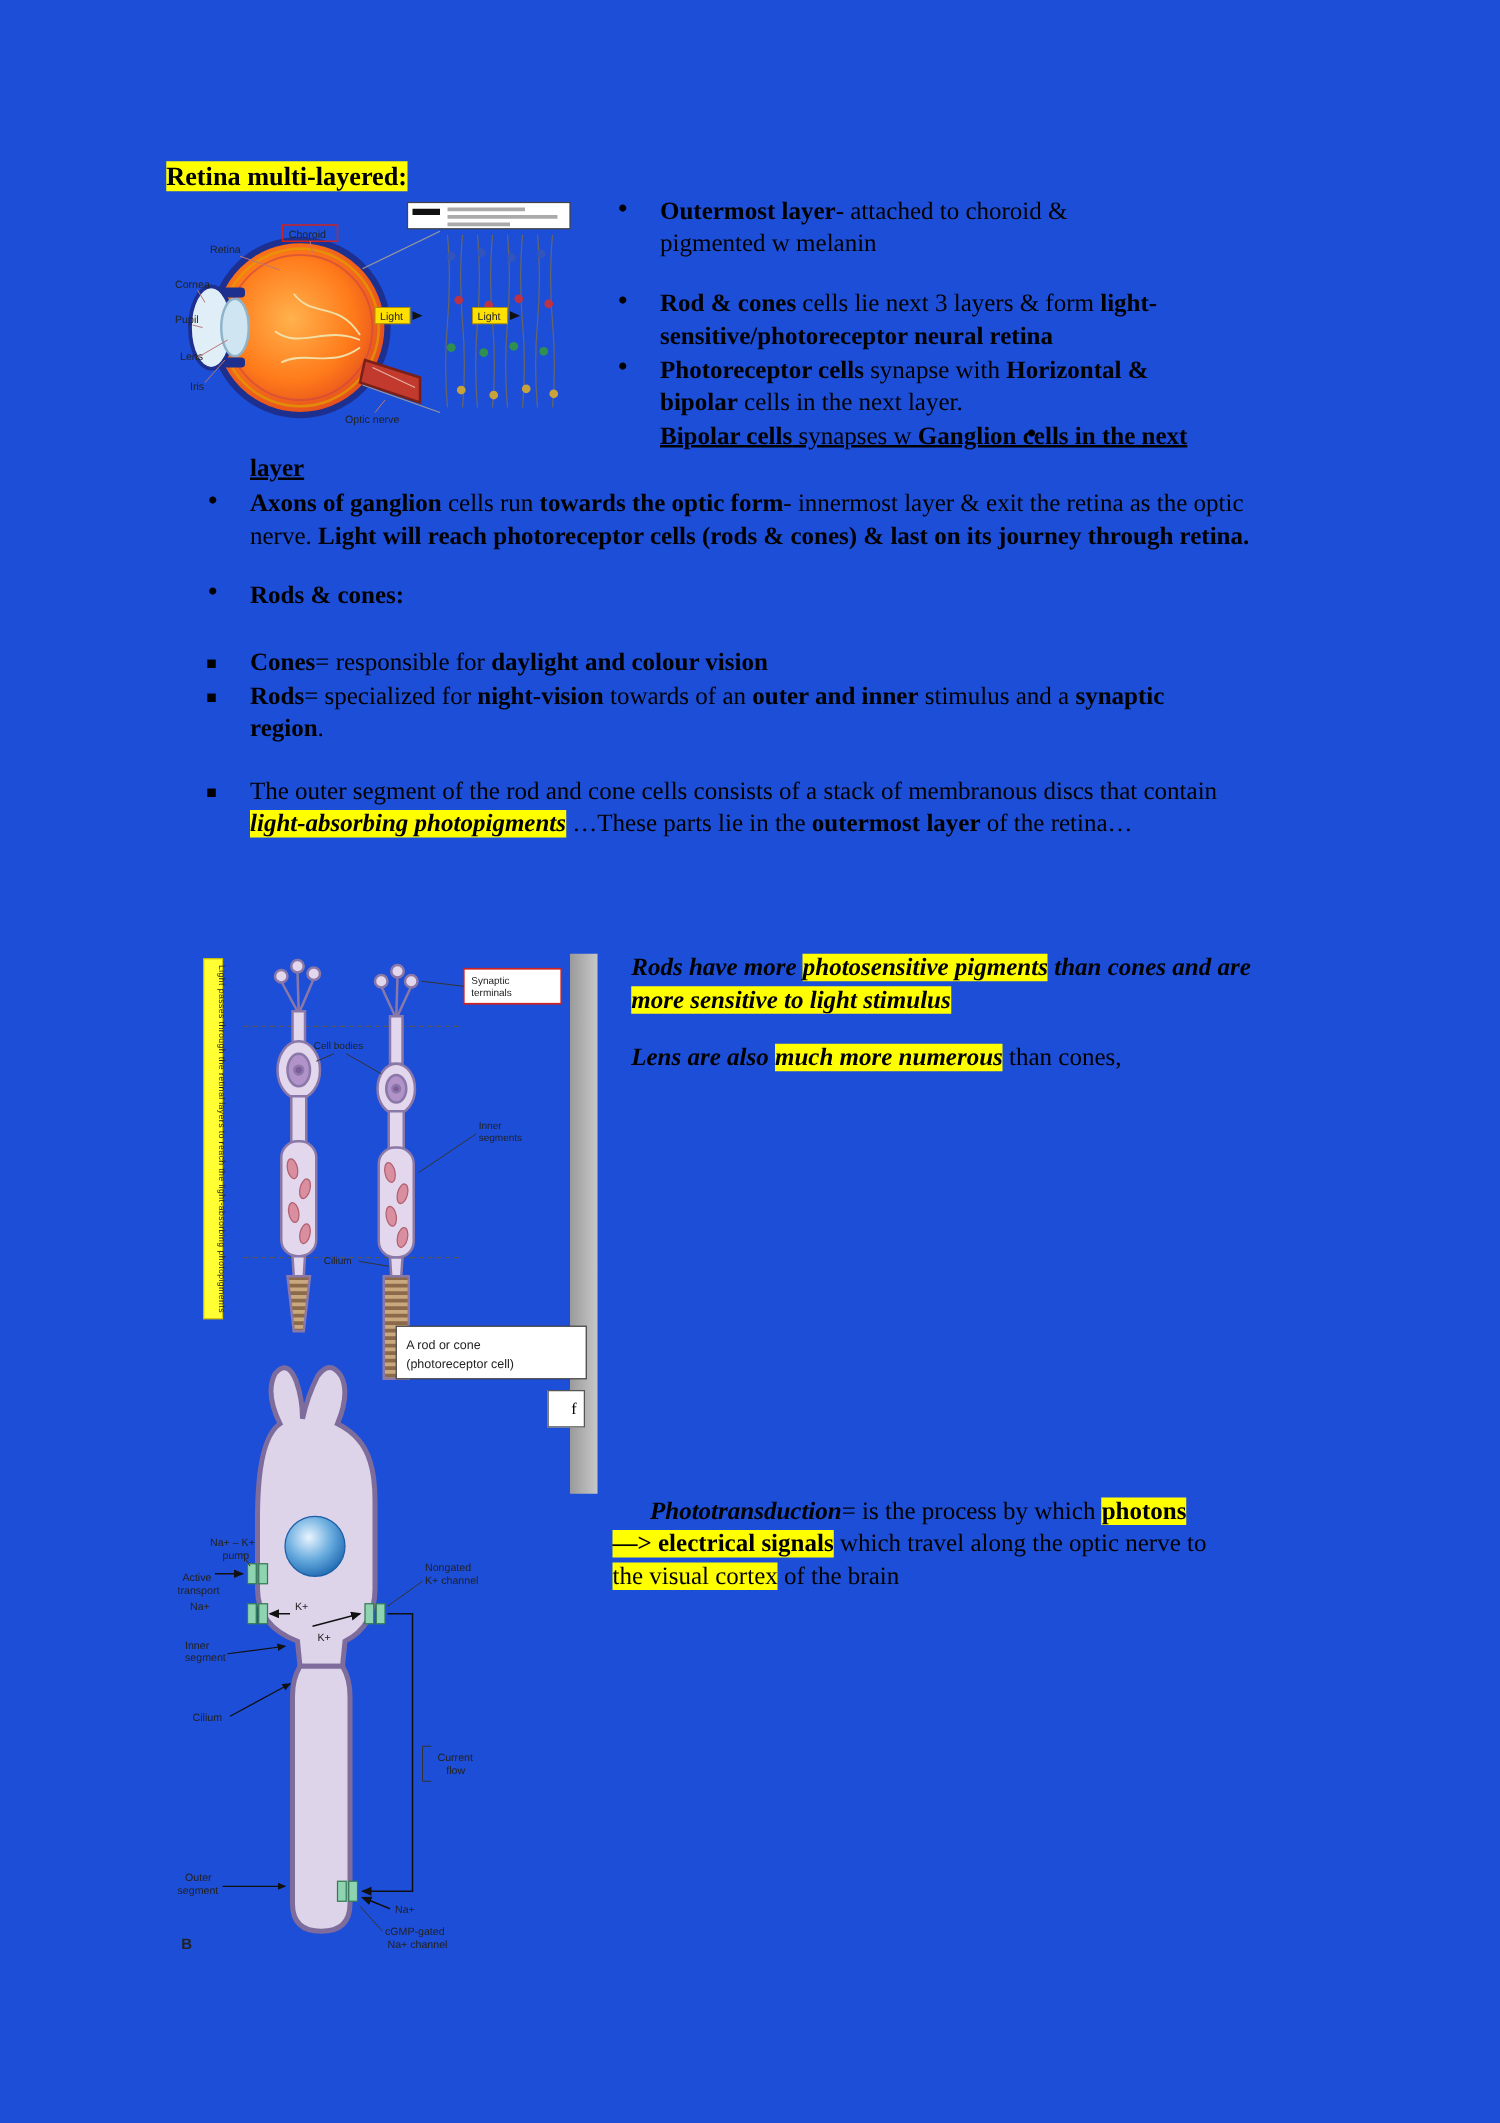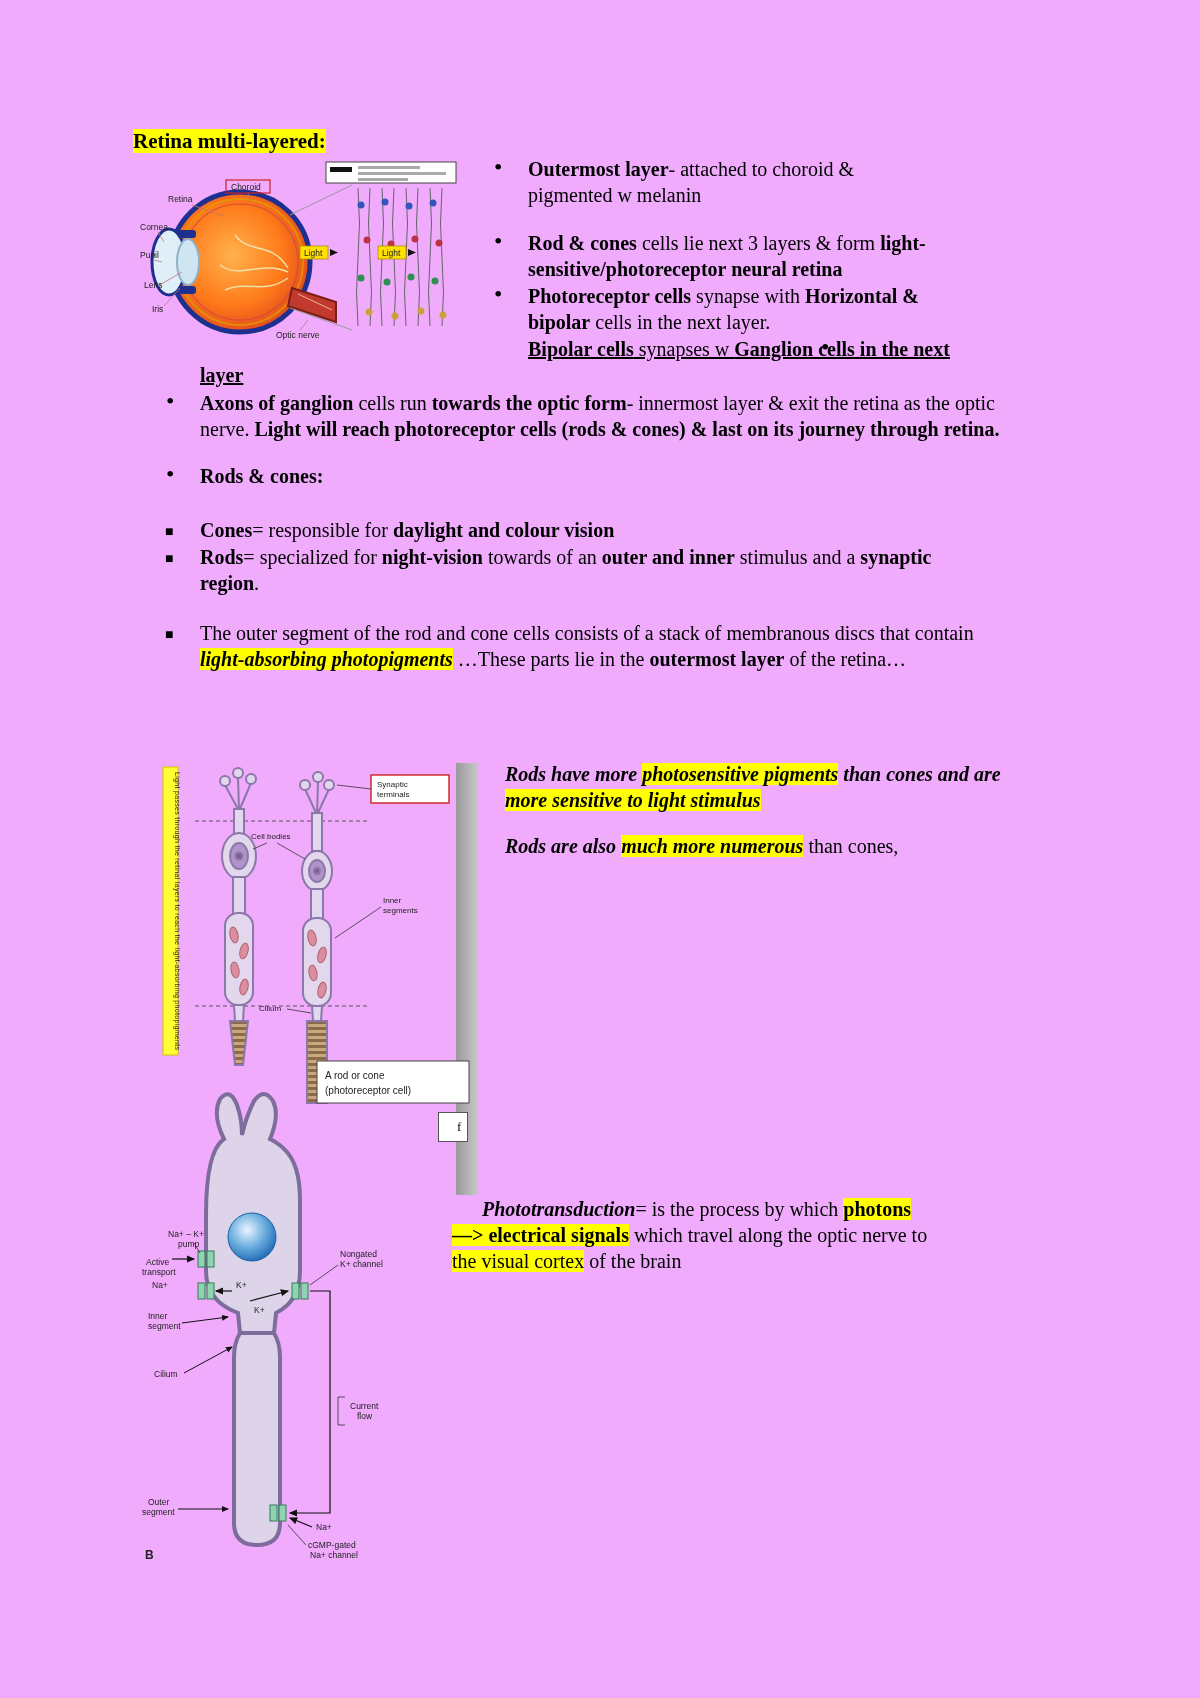--- a/index.html
+++ b/index.html
@@ -1,18 +1,18 @@
 <!DOCTYPE html>
 <html><head>
 <meta charset="utf-8">
 <style>
   * { margin:0; padding:0; box-sizing:border-box; }
   body { background:#888; font-family:"Liberation Serif", serif; }
   .page {
-    position:relative; width:1200px; height:1698px; background:#f0abfc;
+    position:relative; width:1200px; height:1698px; background:#1d4ed8;
     margin:0 auto; overflow:hidden; color:#000;
   }
   .txt { position:absolute; font-size:20px; line-height:26px; }
   .b { font-weight:700; }
   .i { font-style:italic; }
   .h { background:#ffff00; }
   .u { text-decoration:underline; }
   .title { left:133px; top:128px; font-size:21px; }
   .li { position:absolute; }
   .li.disc::before { content:"•"; position:absolute; left:-34px; top:-2px; font-size:24px; }
@@ -23,21 +23,21 @@
   #b3 { left:528px; top:283px; width:450px; }
   #b4 { left:200px; top:336px; width:780px; text-indent:328px;text-decoration:underline; }
   #b5 { left:200px; top:390px; width:800px; }
   #b6 { left:200px; top:463px; width:400px; }
   #s1 { left:200px; top:517px; width:800px; }
   #s2 { left:200px; top:544px; width:770px; }
   #s3 { left:200px; top:620px; width:800px; }
   #para { left:133px; top:698px; width:830px; }
   #rodsA { left:505px; top:761px; width:500px; }
   #rodsB { left:505px; top:833px; width:540px; }
-  #photo { left:452px; top:1196px; width:478px; text-indent:30px; }
+  #photo { left:490px; top:1196px; width:478px; text-indent:30px; }
   .figure { position:absolute; }
   #figEye { left:140px; top:160px; }
   #figCells { left:155px; top:763px; }
   #figRod { left:140px; top:1085px; }
   #grayStrip { position:absolute; left:456px; top:763px; width:22px; height:432px;
     background:linear-gradient(to right,#9a9a9a,#c8c8c8); }
   #remnantBox { position:absolute; left:438px; top:1112px; width:30px; height:30px;
     background:#fff; border:1px solid #555; font-size:13px; padding:6px 0 0 18px; }
   svg text { font-family:"Liberation Sans", sans-serif; fill:#222; }
 </style>
@@ -141,21 +141,21 @@
   <div id="b1" class="txt li disc"><span class="b">Outermost layer</span><span>- attached to choroid &amp; pigmented w melanin</span></div>
   <div id="b2" class="txt li disc"><span class="b">Rod &amp; cones</span><span> cells lie next 3 layers &amp; form </span><span class="b">light-sensitive/photoreceptor neural retina</span></div>
   <div id="b3" class="txt li disc"><span class="b">Photoreceptor cells</span><span> synapse with </span><span class="b">Horizontal &amp; bipolar</span><span> cells in the next layer.</span></div>
   <div id="b4" class="txt li disc wrapDisc"><span class="b">Bipolar cells</span><span> synapses w </span><span class="b">Ganglion cells in the next layer</span></div>
   <div id="b5" class="txt li disc"><span class="b">Axons of ganglion</span><span> cells run </span><span class="b">towards the optic form</span><span>- innermost layer &amp; exit the retina as the optic nerve.  </span><span class="b">Light will reach photoreceptor cells (rods &amp; cones) &amp; last on its journey through retina.</span></div>
   <div id="b6" class="txt li disc"><span class="b">Rods &amp; cones:</span></div>
   <div id="s1" class="txt li square"><span class="b">Cones</span><span>= responsible for </span><span class="b">daylight and colour vision</span></div>
   <div id="s2" class="txt li square"><span class="b">Rods</span><span>= specialized for </span><span class="b">night-vision</span><span> towards of an </span><span class="b">outer and inner</span><span> stimulus and a </span><span class="b">synaptic region</span><span>.</span></div>
   <div id="s3" class="txt li square"><span>The outer segment of the rod and cone cells consists of a stack of membranous discs that contain </span><span class="b i h">light-absorbing photopigments</span><span> …These parts lie in the </span><span class="b">outermost layer</span><span> of the retina…</span></div>
   <div id="rodsA" class="txt"><span class="b i">Rods have more </span><span class="b i h">photosensitive pigments</span><span class="b i"> than cones and are </span><span class="b i h">more sensitive to light stimulus</span></div>
-  <div id="rodsB" class="txt"><span class="b i">Rods are also </span><span class="b i h">much more numerous</span><span> than cones,</span></div>
+  <div id="rodsB" class="txt"><span class="b i">Lens are also </span><span class="b i h">much more numerous</span><span> than cones,</span></div>
   <div id="photo" class="txt"><span class="b i">Phototransduction</span><span>= is the process by which </span><span class="b h">photons —&gt; electrical signals</span><span> which travel along the optic nerve to </span><span class="h">the visual cortex</span><span> of the brain</span></div>
 
   <div id="grayStrip"></div>
   <svg id="figCells" class="figure" width="330" height="345" viewBox="0 0 330 345">
     <defs>
       <pattern id="memStripe" width="8" height="6" patternUnits="userSpaceOnUse">
         <rect width="8" height="6" fill="#caa87e"></rect>
         <rect width="8" height="3" fill="#8a6a4a"></rect>
       </pattern>
     </defs>

